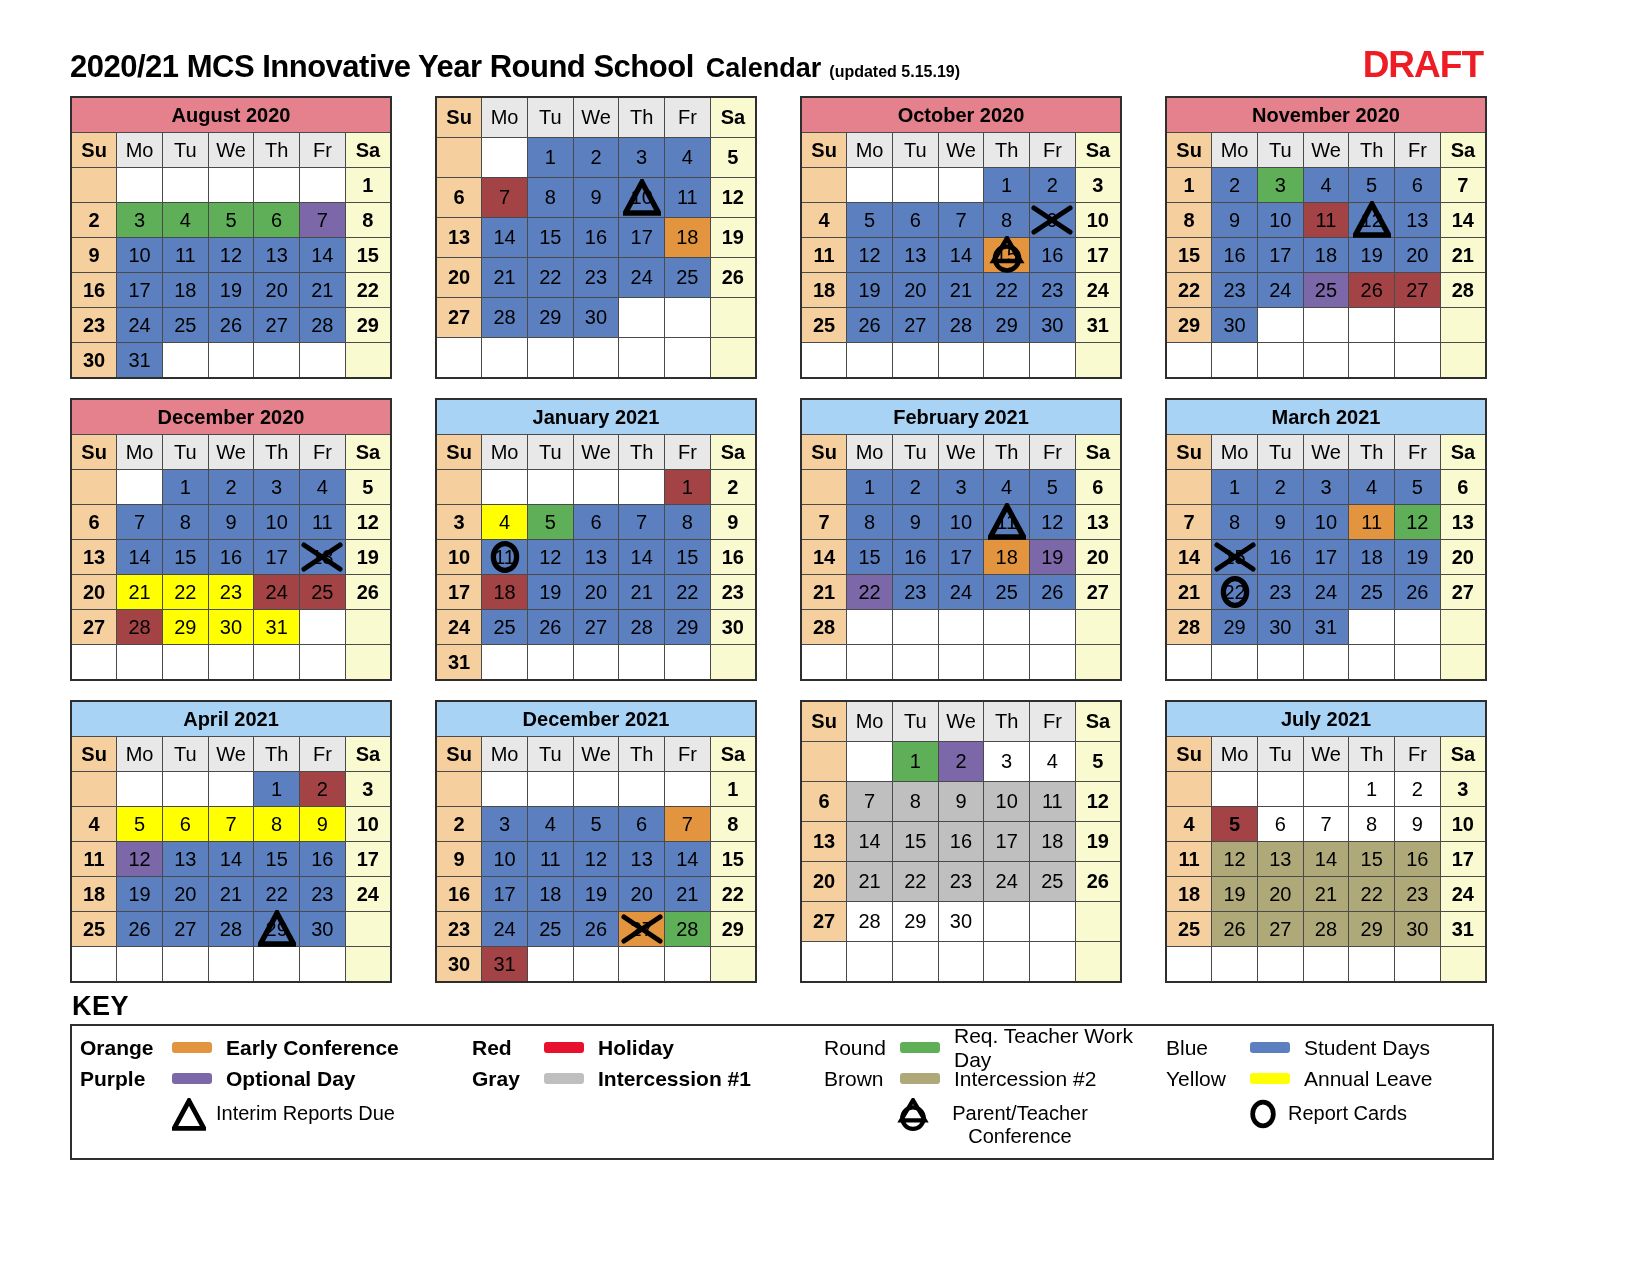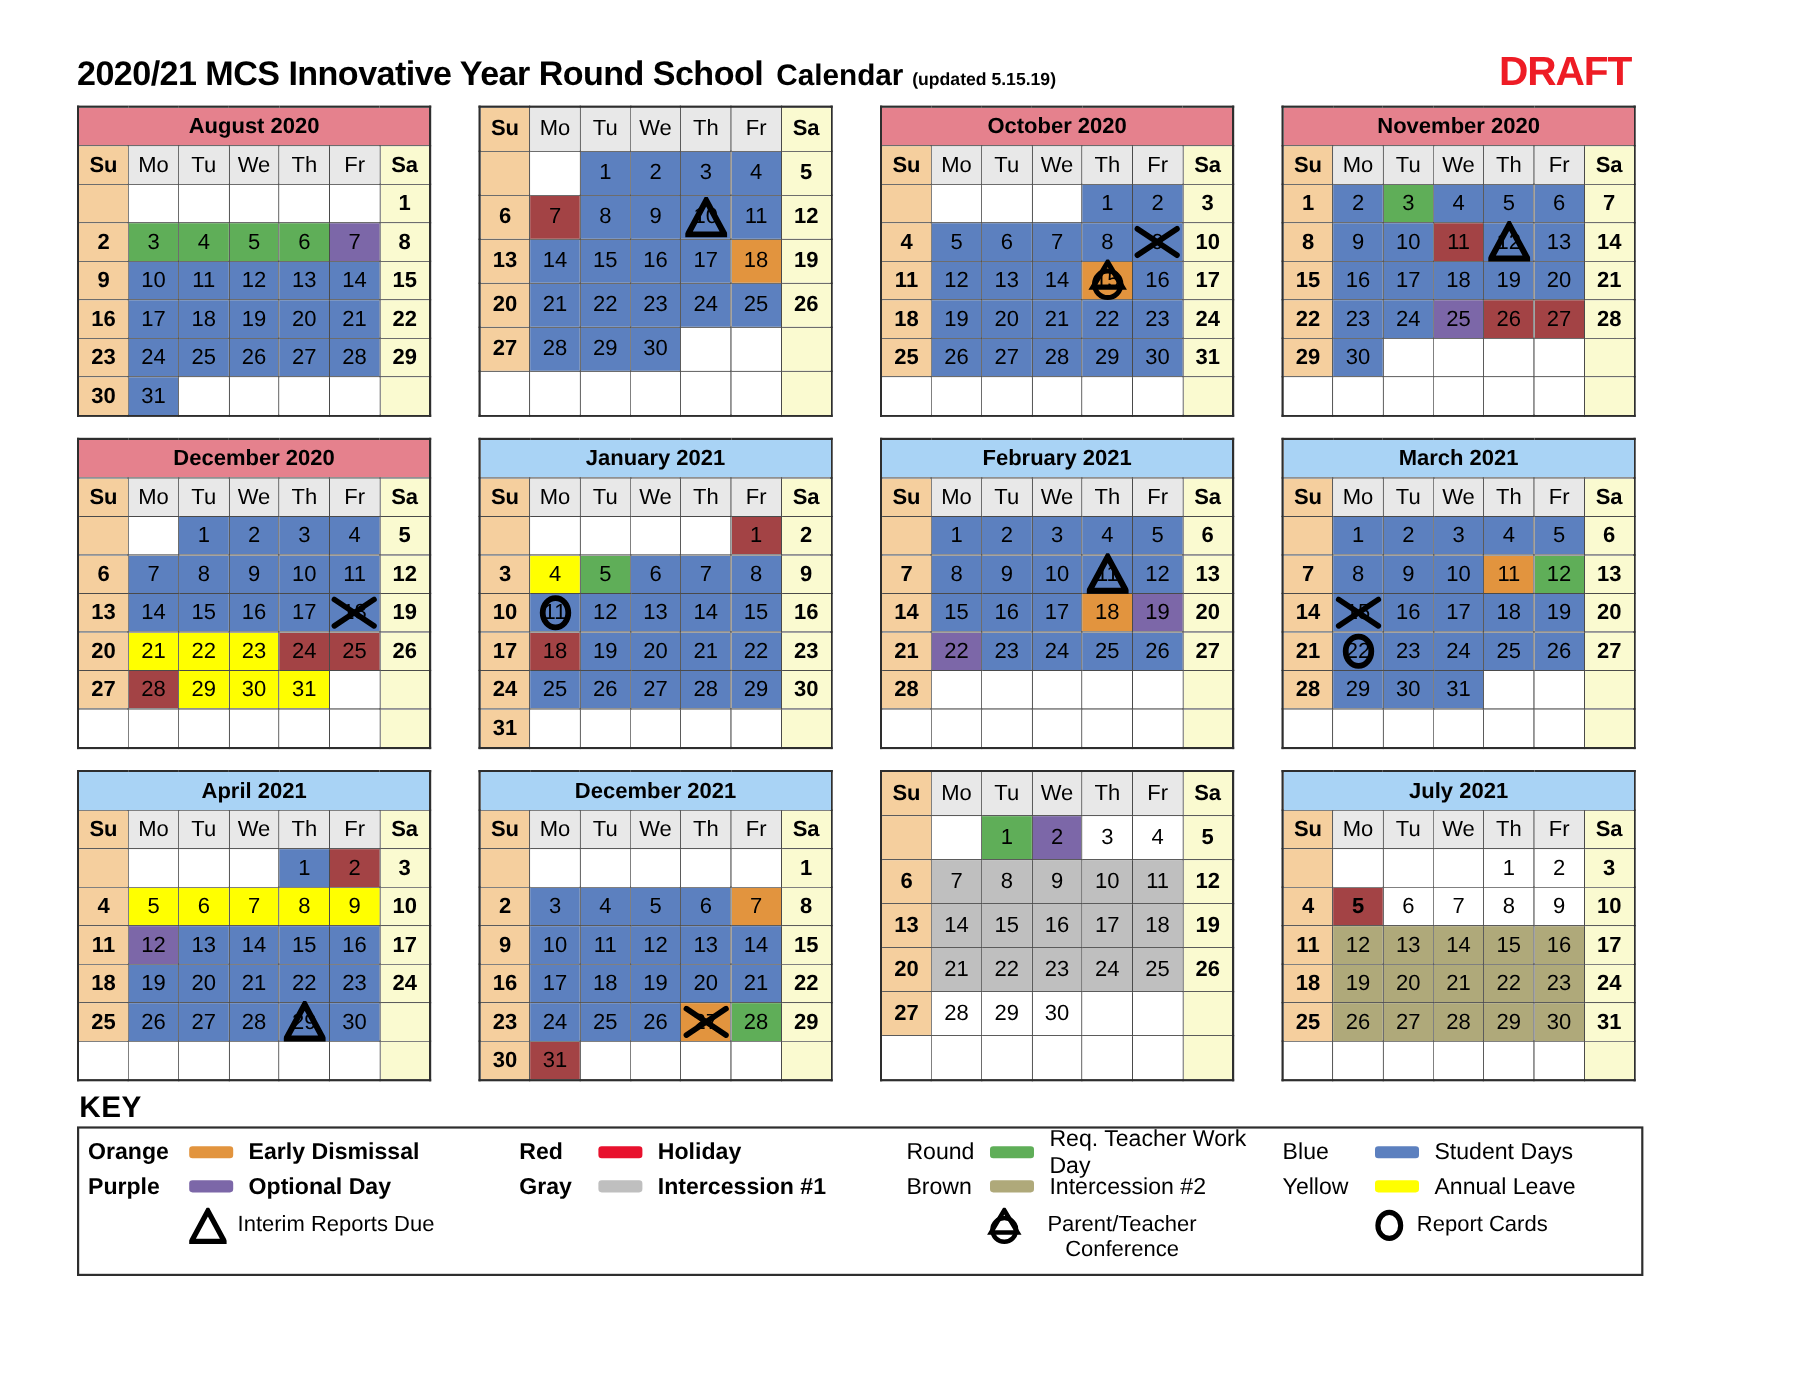--- a/index.html
+++ b/index.html
@@ -936,21 +936,21 @@
         </tbody>
       </table>
     </div>
 
   <div class="key-heading">KEY</div>
   <div class="key-box">
       <div class="key-col c1">
         <div class="key-item kbold">
           <span class="kname">Orange</span>
           <span class="kswatch" style="background: rgb(226, 148, 62);"></span>
-          <span class="klabel">Early Dismissal</span>
+          <span class="klabel">Early Conference</span>
         </div>
         <div class="key-item kbold">
           <span class="kname">Purple</span>
           <span class="kswatch" style="background: rgb(124, 103, 168);"></span>
           <span class="klabel">Optional Day</span>
         </div>
         <div class="key-sym">
           <span class="ksicon"><svg width="34" height="34" viewBox="0 0 24 24">
               <polygon points="12,2 22.5,21.5 1.5,21.5" fill="none" stroke="#000" stroke-width="3.4"></polygon>
             </svg></span>

